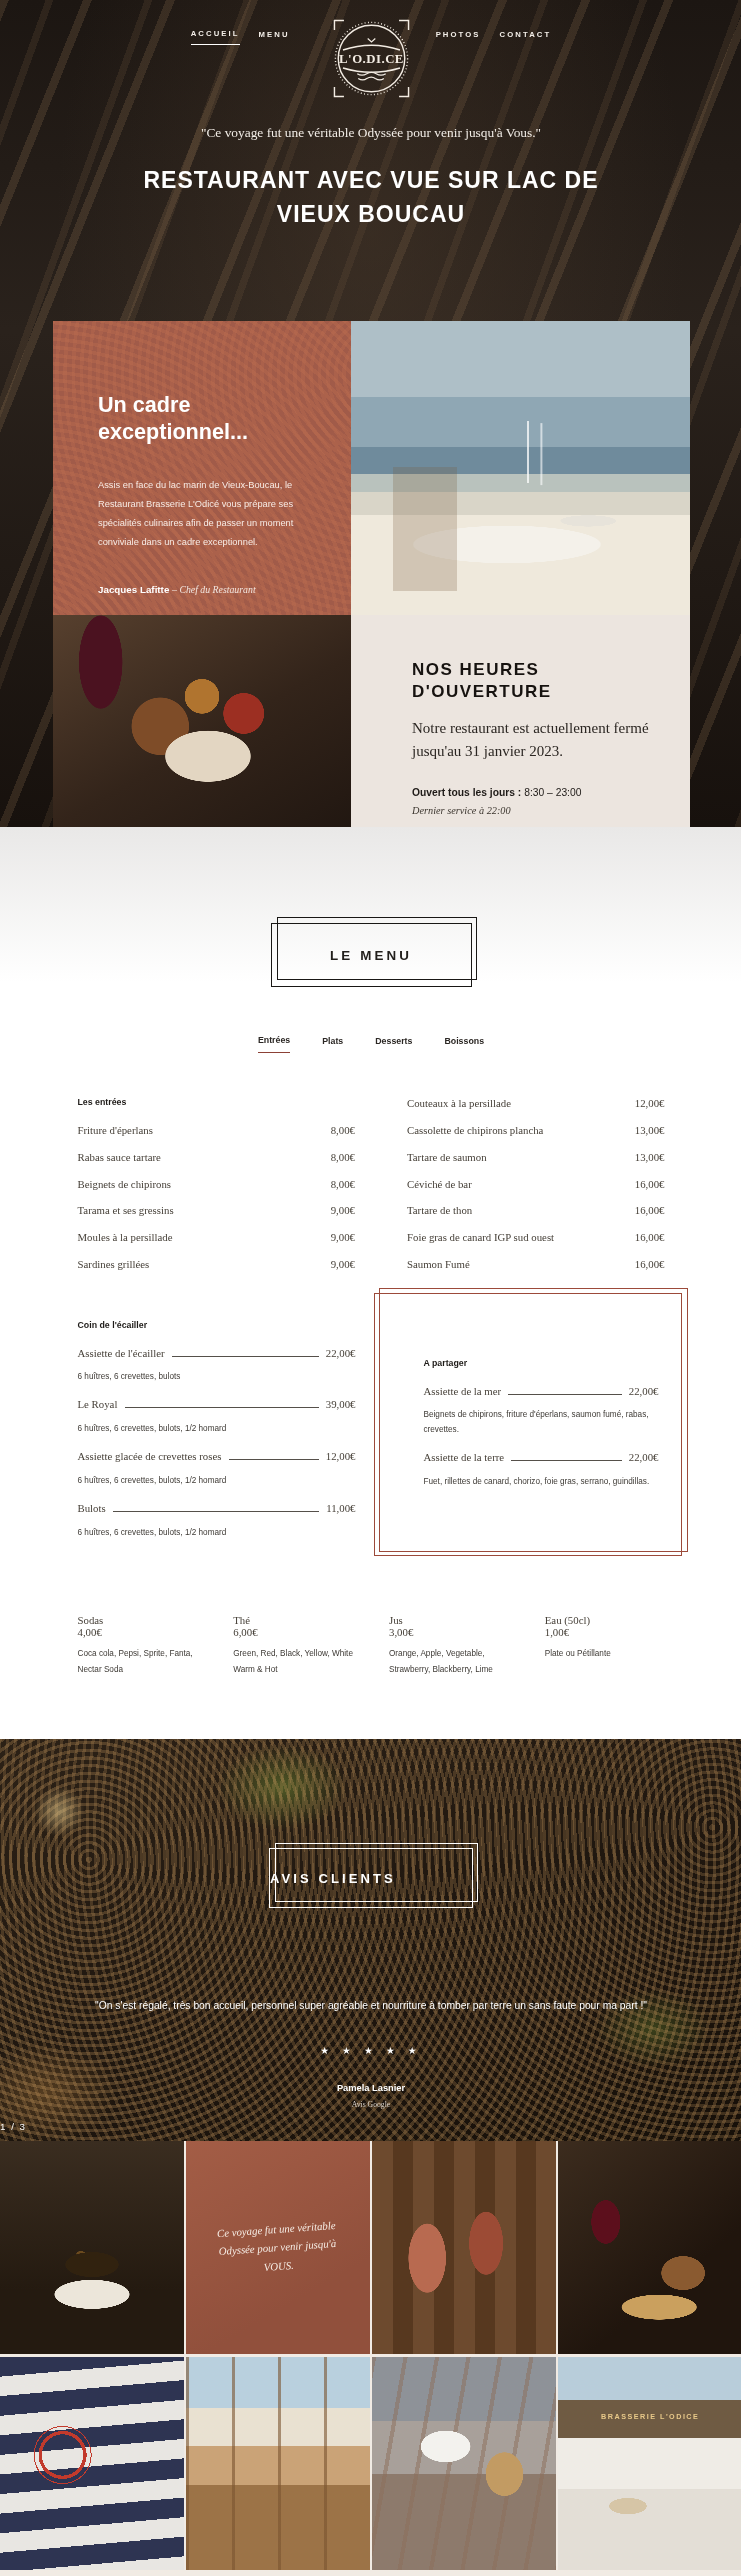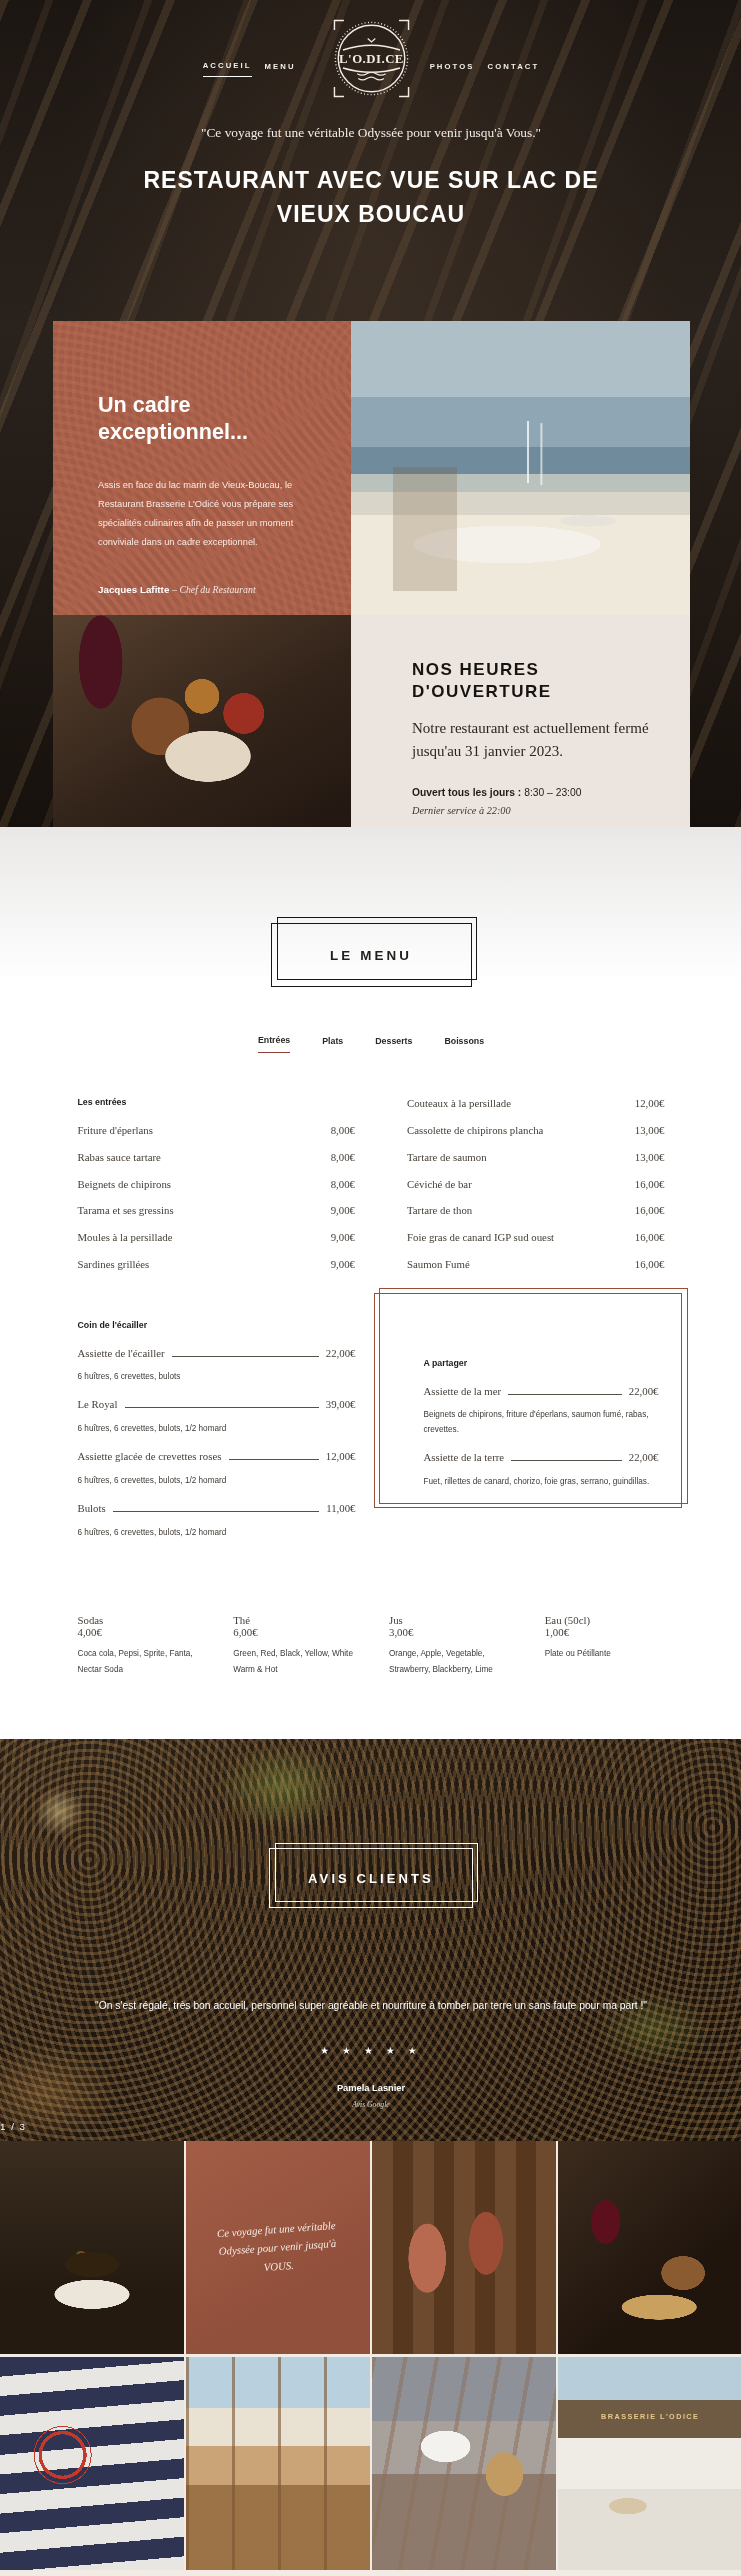--- a/index.html
+++ b/index.html
@@ -8,21 +8,21 @@
 
   
   .hero { position:relative; width:742px; height:827px; overflow:hidden;
     background-color:#241d18;
     background-image:
       radial-gradient(ellipse at 50% 28%, rgba(90,70,52,.35), transparent 60%),
       repeating-linear-gradient(112deg, rgba(198,156,110,.16) 0 8.2px, transparent 8.2px 77px),
       repeating-linear-gradient(-70deg, rgba(178,138,96,.12) 0 7.2px, transparent 7.2px 93px),
       linear-gradient(#1c1612, #2a221c 40%, #17110d);
   }
-  .nav-row { position:absolute; top:61px; left:0; width:100%; display:flex; justify-content:center; align-items:center; gap:13px; }
+  .nav-row { position:absolute; top:29px; left:0; width:100%; display:flex; justify-content:center; align-items:center; gap:19px; }
   .nav-link { color:#f4efe9; font-size:7.7px; font-weight:bold; letter-spacing:2.1px; text-decoration:none; padding-bottom:6.2px; cursor:pointer; background:none; border:none; font-family:inherit; }
   .nav-link.active { border-bottom:1px solid #fff; }
   .nav-spacer { width:108px; }
   .logo-wrap { position:absolute; top:11.3px; left:324px; width:95px; height:95px; }
   .quote { position:absolute; top:125px; width:100%; text-align:center; color:#f1ece6;
     font-family:"Liberation Serif", serif; font-size:13.4px; }
   .hero-title { position:absolute; top:164px; width:100%; text-align:center; color:#ffffff;
     font-size:23px; font-weight:bold; letter-spacing:1px; line-height:1.47; }
 
   
@@ -80,49 +80,49 @@
   .cols { display:flex; gap:52px; margin-top:44px; }
   .col-l { width:278px; }
   .col-r { width:258px; }
   .mcat { font-size:8.8px; font-weight:bold; color:#1f1c19; height:15.5px; margin-bottom:11.3px; }
   .mi { display:flex; align-items:baseline; height:15.5px; margin-bottom:11.3px;
     font-family:"Liberation Serif", serif; font-size:10.8px; color:#474139; }
   .mi .leader { flex:1; border-bottom:0.5px solid #55504a; margin:0 7.2px 3.6px; }
   .mi.plain { justify-content:space-between; }
   .mi-desc { font-size:8.2px; color:#3e3a35; margin:-3.1px 0 13.4px; line-height:1.8; font-family:"Liberation Sans", sans-serif; }
   .menu-lower { position:relative; margin-top:35px; height:289px; }
-  .partager-box { position:absolute; top:-32px; right:-23px; width:309px; height:216px;
+  .partager-box { position:absolute; top:-32px; right:-23px; width:309px; height:264px;
     border:1px solid #9c4a3a; padding:69px 28px 14px 44px; background:#fff; }
   .partager-box::before { content:""; position:absolute; top:4.6px; left:-5.7px; bottom:-5.7px; right:4.6px; border:1px solid #9c4a3a; }
   .partager-box > * { position:relative; }
   .drinks { display:grid; grid-template-columns:repeat(4,1fr); gap:36px; margin-top:5.2px; }
   .drink-top { display:flex; justify-content:space-between; font-family:"Liberation Serif", serif; font-size:10.8px; color:#474139;flex-direction:column; }
   .drink-desc { margin-top:8.2px; font-size:8.2px; color:#3e3a35; line-height:1.9; }
 
   
   .avis { position:relative; width:742px; height:402px; overflow:hidden; color:#fff;
     background-color:#221a12;
     background-image:
       radial-gradient(circle 36px at 8% 18%, rgba(240,214,150,.5), rgba(240,214,150,0) 70%),
       repeating-radial-gradient(circle at 12% 30%, rgba(196,150,92,.28) 0 3.1px, transparent 3.1px 7.7px),
       repeating-radial-gradient(circle at 96% 22%, rgba(196,150,92,.24) 0 3.1px, transparent 3.1px 7.7px),
       radial-gradient(ellipse 93px 62px at 38% 12%, rgba(130,160,60,.45), transparent 70%),
       radial-gradient(ellipse 82px 57px at 88% 72%, rgba(120,150,55,.35), transparent 70%),
       radial-gradient(ellipse 103px 72px at 6% 88%, rgba(168,120,60,.4), transparent 70%),
       linear-gradient(160deg, #2c2116, #1d150e 60%, #171009);
   }
   .avis-box { position:absolute; top:109px; left:269px; width:204px; height:60px; border:1px solid #fff;
-    display:flex; align-items:center; justify-content:center; }
+    display:flex; align-items:center; justify-content:flex-start; }
   .avis-box::before { content:""; position:absolute; top:-6.2px; left:5.2px; right:-6.2px; bottom:5.2px; border:1px solid #fff; }
   .avis-label { font-size:13px; font-weight:bold; letter-spacing:3.1px; }
   .avis-quote { position:absolute; top:258px; width:100%; text-align:center; font-size:10.3px; line-height:1.8; }
   .avis-quote span { display:block; max-width:567px; margin:0 auto; }
   .avis-stars { position:absolute; top:306px; width:100%; text-align:center; font-size:9.8px; letter-spacing:5.2px; }
   .avis-name { position:absolute; top:344px; width:100%; text-align:center; font-size:9.3px; font-weight:bold; }
-  .avis-src { position:absolute; top:361px; width:100%; text-align:center; font-family:"Liberation Serif", serif; font-style:italic; font-size:7.7px; color:#d8d1c9; }
+  .avis-src { position:absolute; top:361px; width:100%; text-align:center; font-family:"Liberation Serif", serif; font-size:7.7px; color:#d8d1c9; }
   .avis-pag { position:absolute; top:382px; width:100%; text-align:left; font-size:9.8px; letter-spacing:1.5px; }
 
   
   .gallery { width:742px; height:451px; background:#f1ebe4; padding-bottom:21.6px; }
   .ggrid { display:grid; grid-template-columns:repeat(4,1fr); grid-auto-rows:213px; gap:2.6px; }
   .ph { position:relative; overflow:hidden; }
   .ph1 { background:
       radial-gradient(ellipse 62px 24px at 50% 72%, #ece6da 0 60%, transparent 61%),
       radial-gradient(ellipse 44px 20.6px at 50% 58%, #31220f 0 60%, transparent 61%),
       radial-gradient(circle 5.2px at 44% 54%, #6b4a1e 0 98%, transparent),

